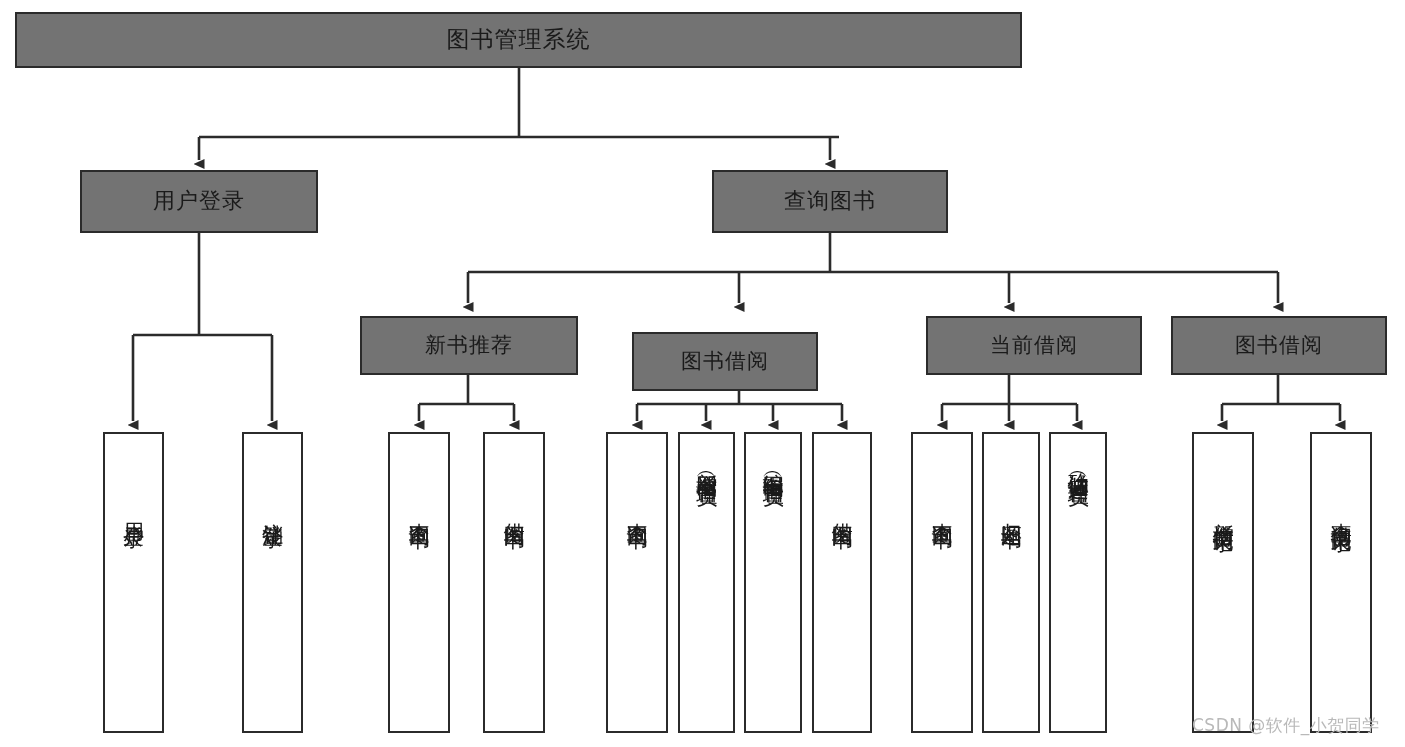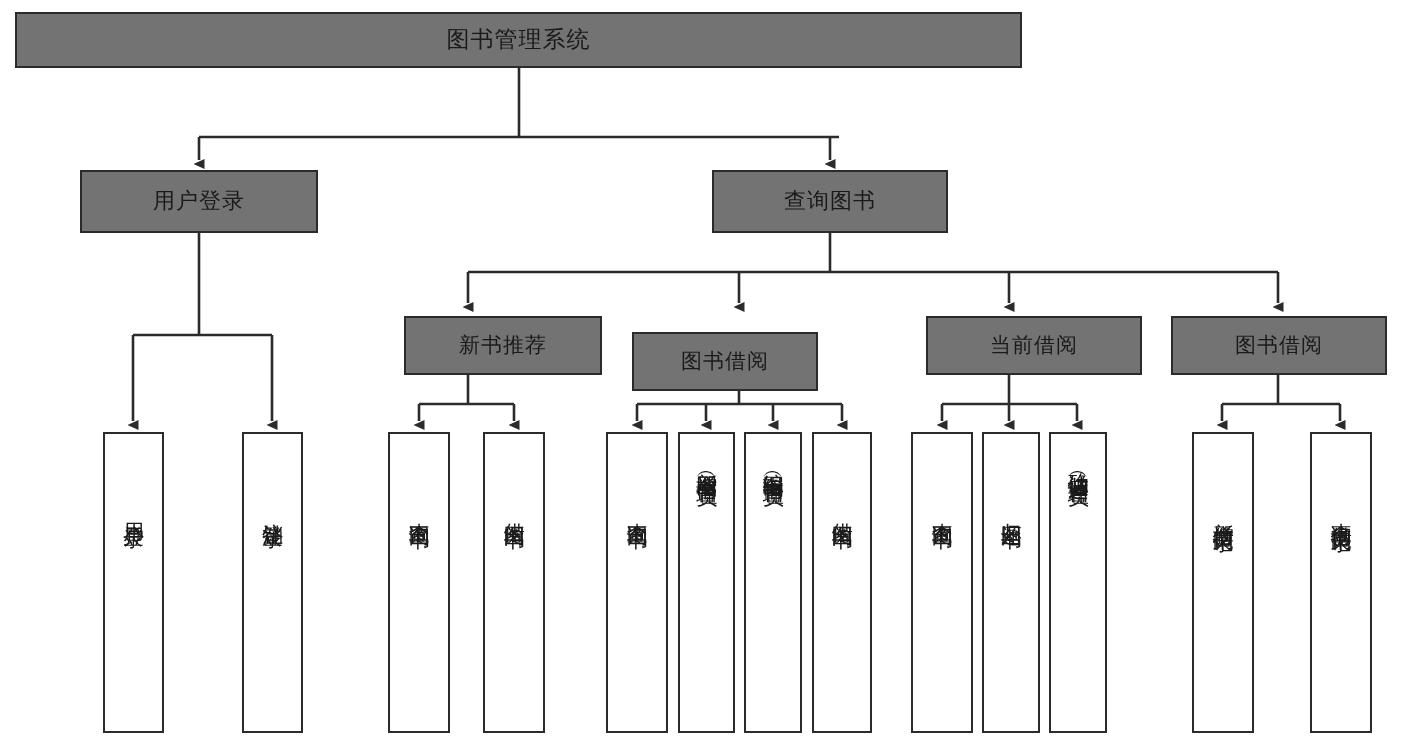--- a/index.html
+++ b/index.html
@@ -146,21 +146,21 @@
   </div>
 
   <div class="node h lvl2" style="left:80px; top:170px; width:238px; height:63px;">
     <span>用户登录</span>
   </div>
 
   <div class="node h lvl2" style="left:712px; top:170px; width:236px; height:63px;">
     <span>查询图书</span>
   </div>
 
-  <div class="node h lvl3" style="left:360px; top:316px; width:198px; height:59px;margin-left:44px;">
+  <div class="node h lvl3" style="left:360px; top:316px; width:218px; height:59px;">
     <span>新书推荐</span>
   </div>
 
   <div class="node h lvl3" style="left:632px; top:332px; width:186px; height:59px;align-items:center;">
     <span>图书借阅</span>
   </div>
 
   <div class="node h lvl3" style="left:926px; top:316px; width:216px; height:59px;">
     <span>当前借阅</span>
   </div>
@@ -214,14 +214,15 @@
   </div>
 
   <div class="leaf mid" style="left:1192px; top:432px; width:62px; height:301px;">
     <span class="vtext">新增借阅记录</span>
   </div>
 
   <div class="leaf mid" style="left:1310px; top:432px; width:62px; height:301px;">
     <span class="vtext">查询借阅记录</span>
   </div>
 
+  <div class="watermark">CSDN @软件_小贺同学</div>
 
 </div>
 
 </body></html>

